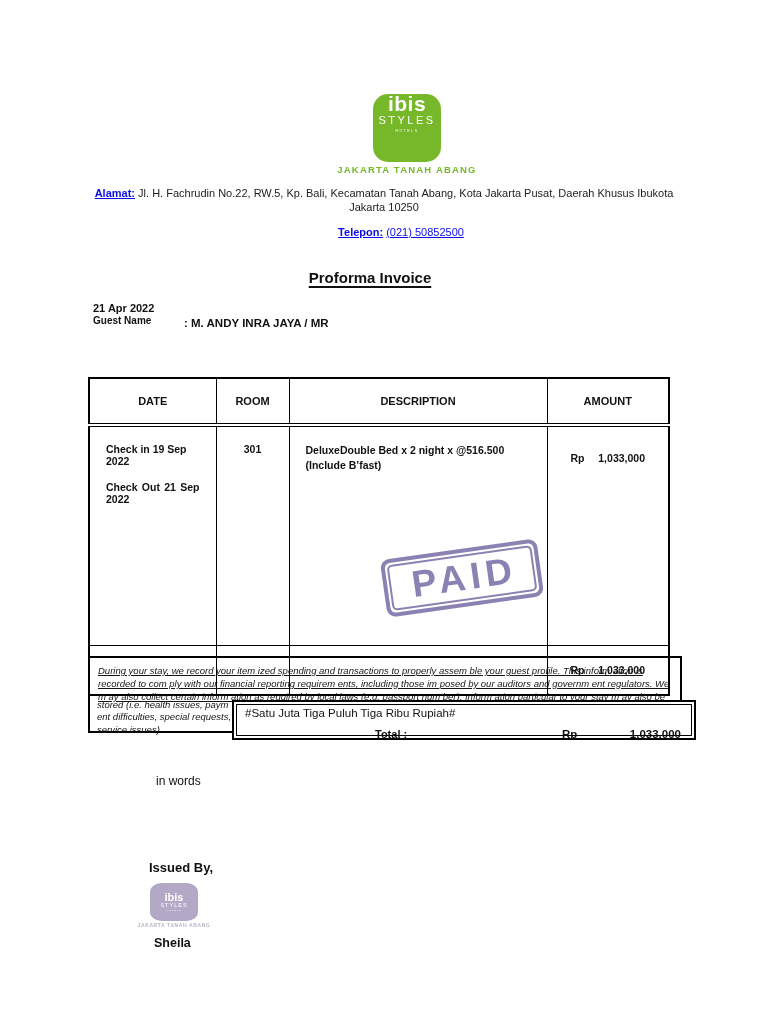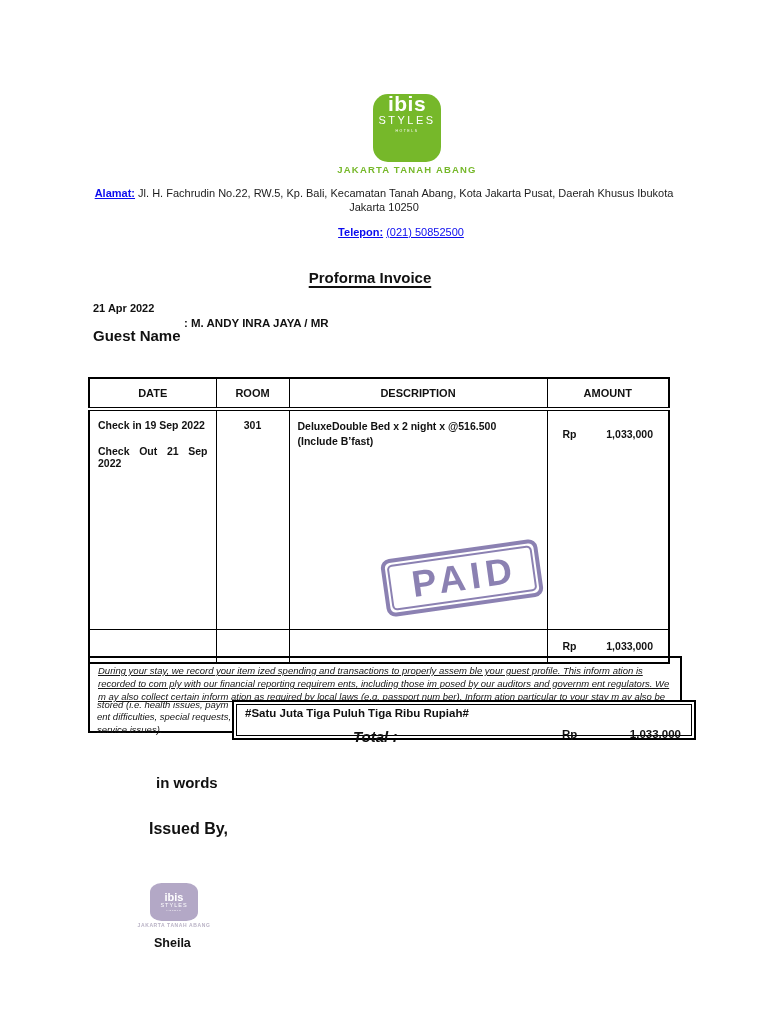--- a/index.html
+++ b/index.html
@@ -21,27 +21,27 @@
   .address{left:34px;top:186px;width:700px;text-align:center;font-size:11px;line-height:14px;color:#1c1c1c;}
   .address .lbl{color:#0b0bee;font-weight:bold;text-decoration:underline;}
   .phone{left:17px;top:226px;width:768px;text-align:center;font-size:11px;}
   .phone .lbl{color:#0b0bee;font-weight:bold;text-decoration:underline;}
   .phone .num{color:#0b0bee;text-decoration:underline;}
 
   
   .title{left:0;top:269px;width:740px;text-align:center;font-size:15px;font-weight:bold;
         text-decoration:underline;text-decoration-thickness:2px;text-underline-offset:3px;}
   .issue-date{left:93px;top:302px;font-size:11px;font-weight:bold;}
-  .guest-label{left:93px;top:327px;font-size:15px;font-weight:bold;}
+  .guest-label{left:93px;top:315px;font-size:10px;font-weight:bold;}
   .guest-value{left:184px;top:317px;font-size:11.5px;font-weight:bold;}
 
   
   table.inv{position:absolute;left:88px;top:377px;width:580px;border-collapse:collapse;
         table-layout:fixed;border:2px solid #000;font-size:10.5px;font-weight:bold;color:#111;}
-  table.inv th,table.inv td{border:1px solid #000;padding:8px;}
+  table.inv th,table.inv td{border:1px solid #000;padding:16px;}
   table.inv th{height:22px;text-align:center;font-size:11px;border-bottom:4px double #000;}
   .col-date{width:127px;} .col-room{width:73px;} .col-desc{width:258px;} .col-amt{width:122px;}
   tr.body-row td{height:220px;vertical-align:top;}
   td.c-date{padding:9px 5px;}
   td.c-date .gap{height:14px;}
   td.c-date .co{text-align:justify;}
   td.c-room{text-align:center;padding-top:9px;margin-left:8px;}
   td.c-desc{padding:9px 7px;line-height:15px;}
   .amt-flex{display:flex;justify-content:space-between;padding:9px 7px;}
   tr.sub-row td{height:19px;vertical-align:top;}
@@ -55,30 +55,30 @@
   .stamp-inner span{font-size:37px;font-weight:bold;letter-spacing:5px;padding-left:5px;}
 
   
   .notice-box{left:88px;top:656px;width:594px;height:77px;border:2px solid #000;
         padding:7px 8px;font-style:italic;font-size:9.5px;line-height:12.9px;color:#151515;text-decoration:underline;}
   .notice-cont{left:97px;top:699px;width:144px;font-style:italic;font-size:9.5px;line-height:12.3px;color:#151515;z-index:1;}
 
   
   .words-box{left:232px;top:700px;width:464px;height:40px;background:#fff;border:2px solid #000;z-index:2;}
   .words-inner{position:absolute;inset:2px;border:1px solid #000;}
-  .words-text{position:absolute;left:11px;top:5px;font-size:11.5px;font-weight:bold;white-space:nowrap;}
+  .words-text{position:absolute;left:11px;top:5px;font-size:11.5px;font-weight:normal;white-space:nowrap;}
 
   
-  .total-label{left:353px;top:728px;font-size:15px;font-weight:bold;z-index:4;font-style:italic;}
+  .total-label{left:375px;top:728px;font-size:11px;font-weight:bold;z-index:4;}
   .total-curr{left:562px;top:728px;font-size:11.5px;font-weight:bold;z-index:4;}
   .total-amt{left:608px;top:728px;width:73px;text-align:right;font-size:11.5px;font-weight:bold;z-index:4;}
 
   
-  .in-words{left:156px;top:774px;font-size:15px;font-weight:bold;}
-  .issued-by{left:149px;top:820px;font-size:16px;font-weight:bold;}
+  .in-words{left:156px;top:774px;font-size:12px;font-weight:normal;}
+  .issued-by{left:149px;top:860px;font-size:13px;font-weight:bold;}
   .footer-pillow{left:150px;top:883px;width:48px;height:38px;background:#b3a8c6;border-radius:24%;
         display:flex;flex-direction:column;align-items:center;justify-content:center;color:#fff;text-align:center;}
   .footer-pillow .ibis{font-size:11px;font-weight:bold;line-height:10px;}
   .footer-pillow .styles{font-size:5.5px;letter-spacing:1px;line-height:6px;}
   .footer-pillow .hotels{font-size:2.5px;letter-spacing:.8px;line-height:4px;margin-top:1px;}
   .footer-tagline{left:131px;top:922px;width:86px;text-align:center;color:#b9b2c5;
         font-size:5px;font-weight:bold;letter-spacing:.6px;}
   .signer{left:154px;top:936px;font-size:12.5px;font-weight:bold;}
 </style>
 </head>

